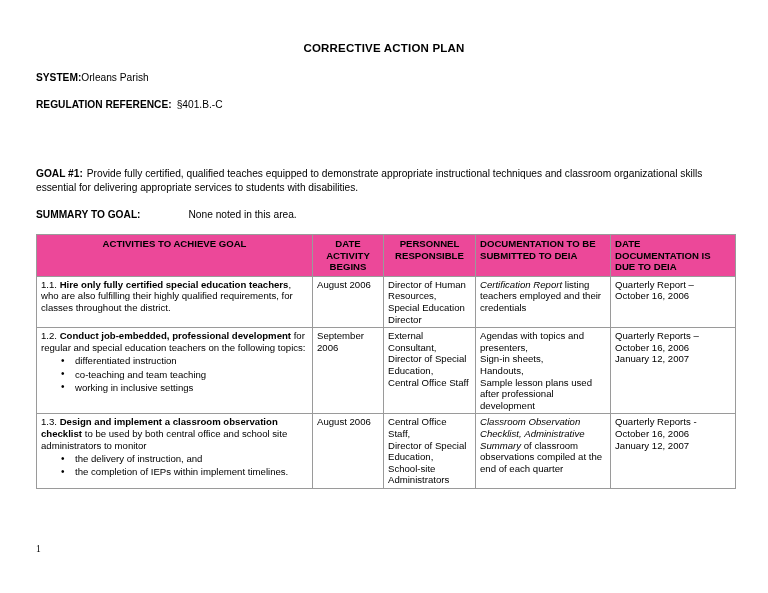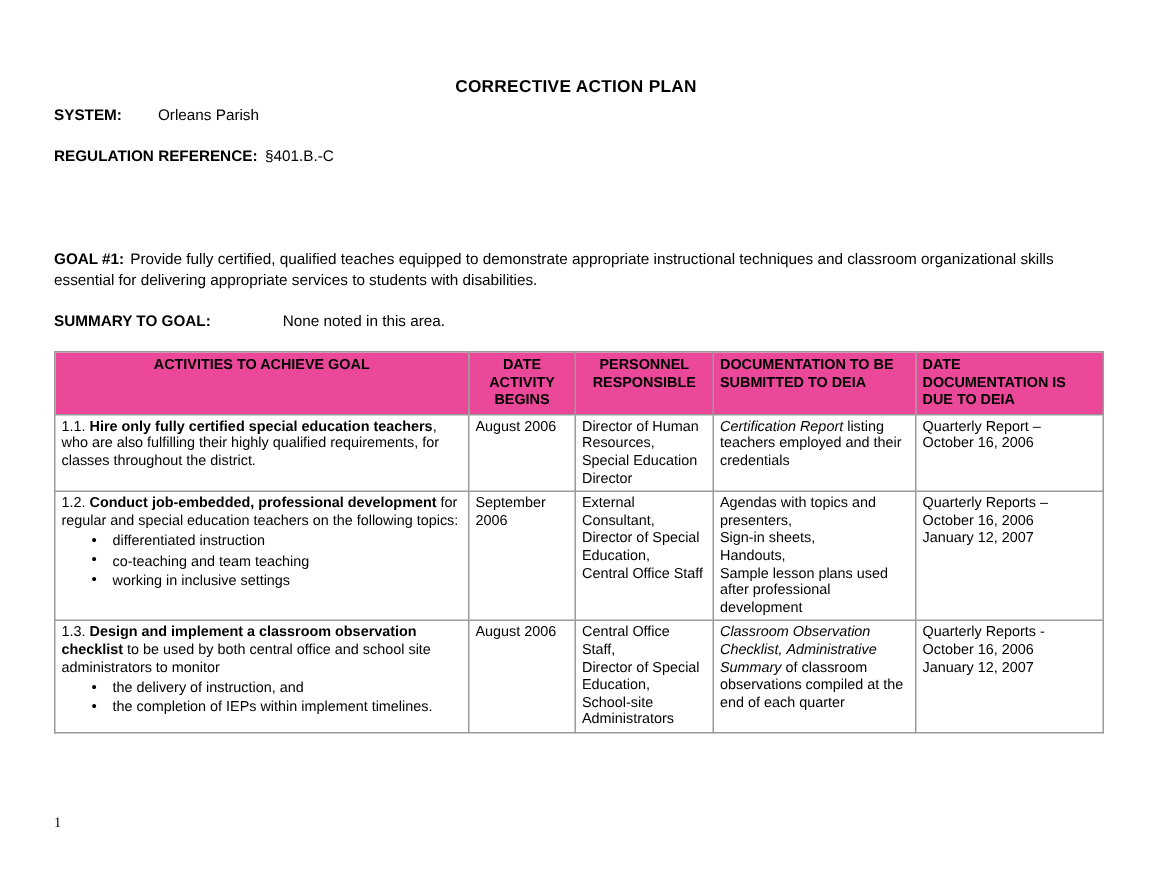--- a/index.html
+++ b/index.html
@@ -23,34 +23,34 @@
     padding: 0;
   }
   .doc-title {
     text-align: center;
     font-size: 11.5px;
     font-weight: bold;
     letter-spacing: 0.2px;
     margin: 0;
     position: absolute;
     left: 0; right: 0;
-    top: 52px;
+    top: 42px;
   }
   .line-row {
     position: absolute;
     left: 36px;
     right: 33px;
     font-size: 10.2px;
     line-height: 13.5px;
   }
   .lbl { font-weight: bold; }
   .val { font-weight: normal; }
   .sys-row { top: 71px; }
   .sys-left { display: inline-block; }
-  .sys-left .val { margin-left: 24px; }
+  .sys-left .val { margin-left: 0; }
   .sys-right {
     position: absolute;
     left: 455px;
     top: 0;
     white-space: nowrap;
   }
   .sys-right .val { margin-left: 4px; }
   .reg-row { top: 98px; }
   .reg-row .val { margin-left: 5px; }
   .desc-row { top: 126px; }

